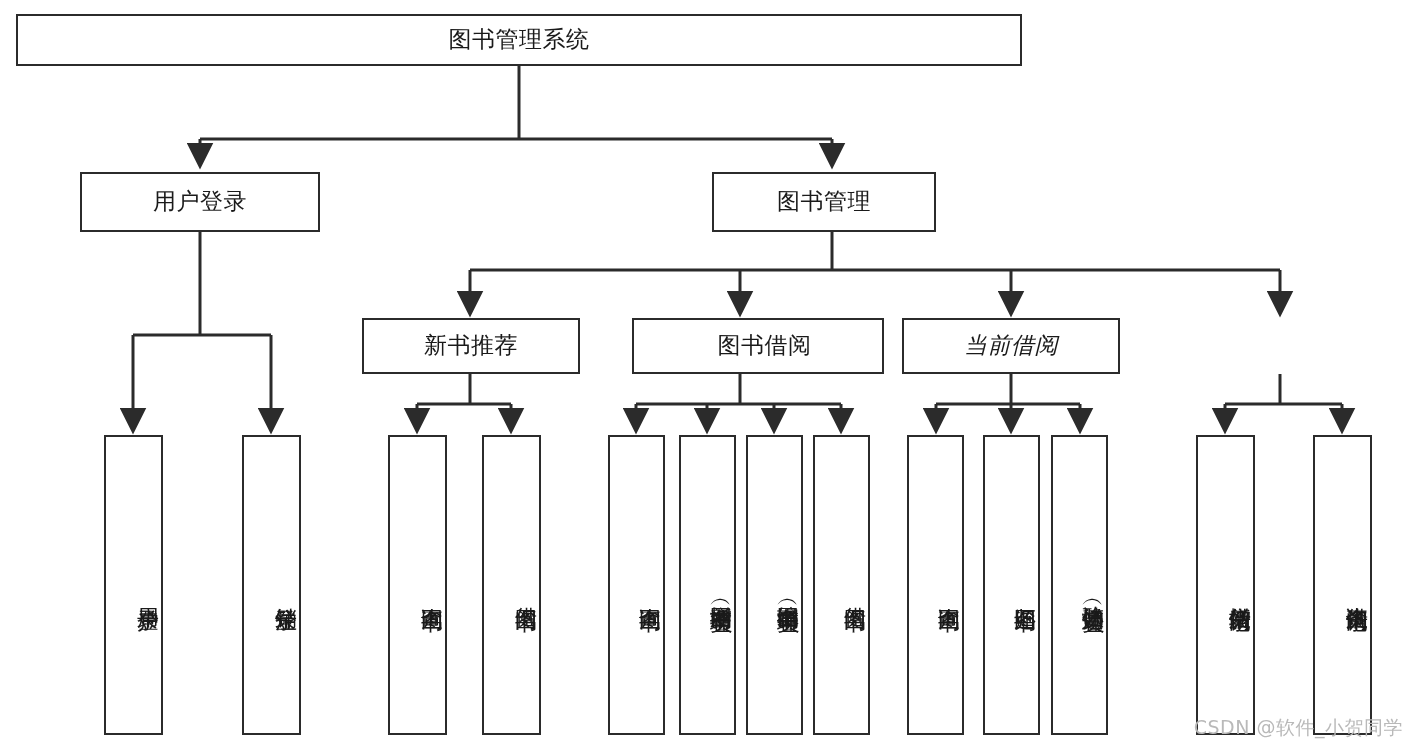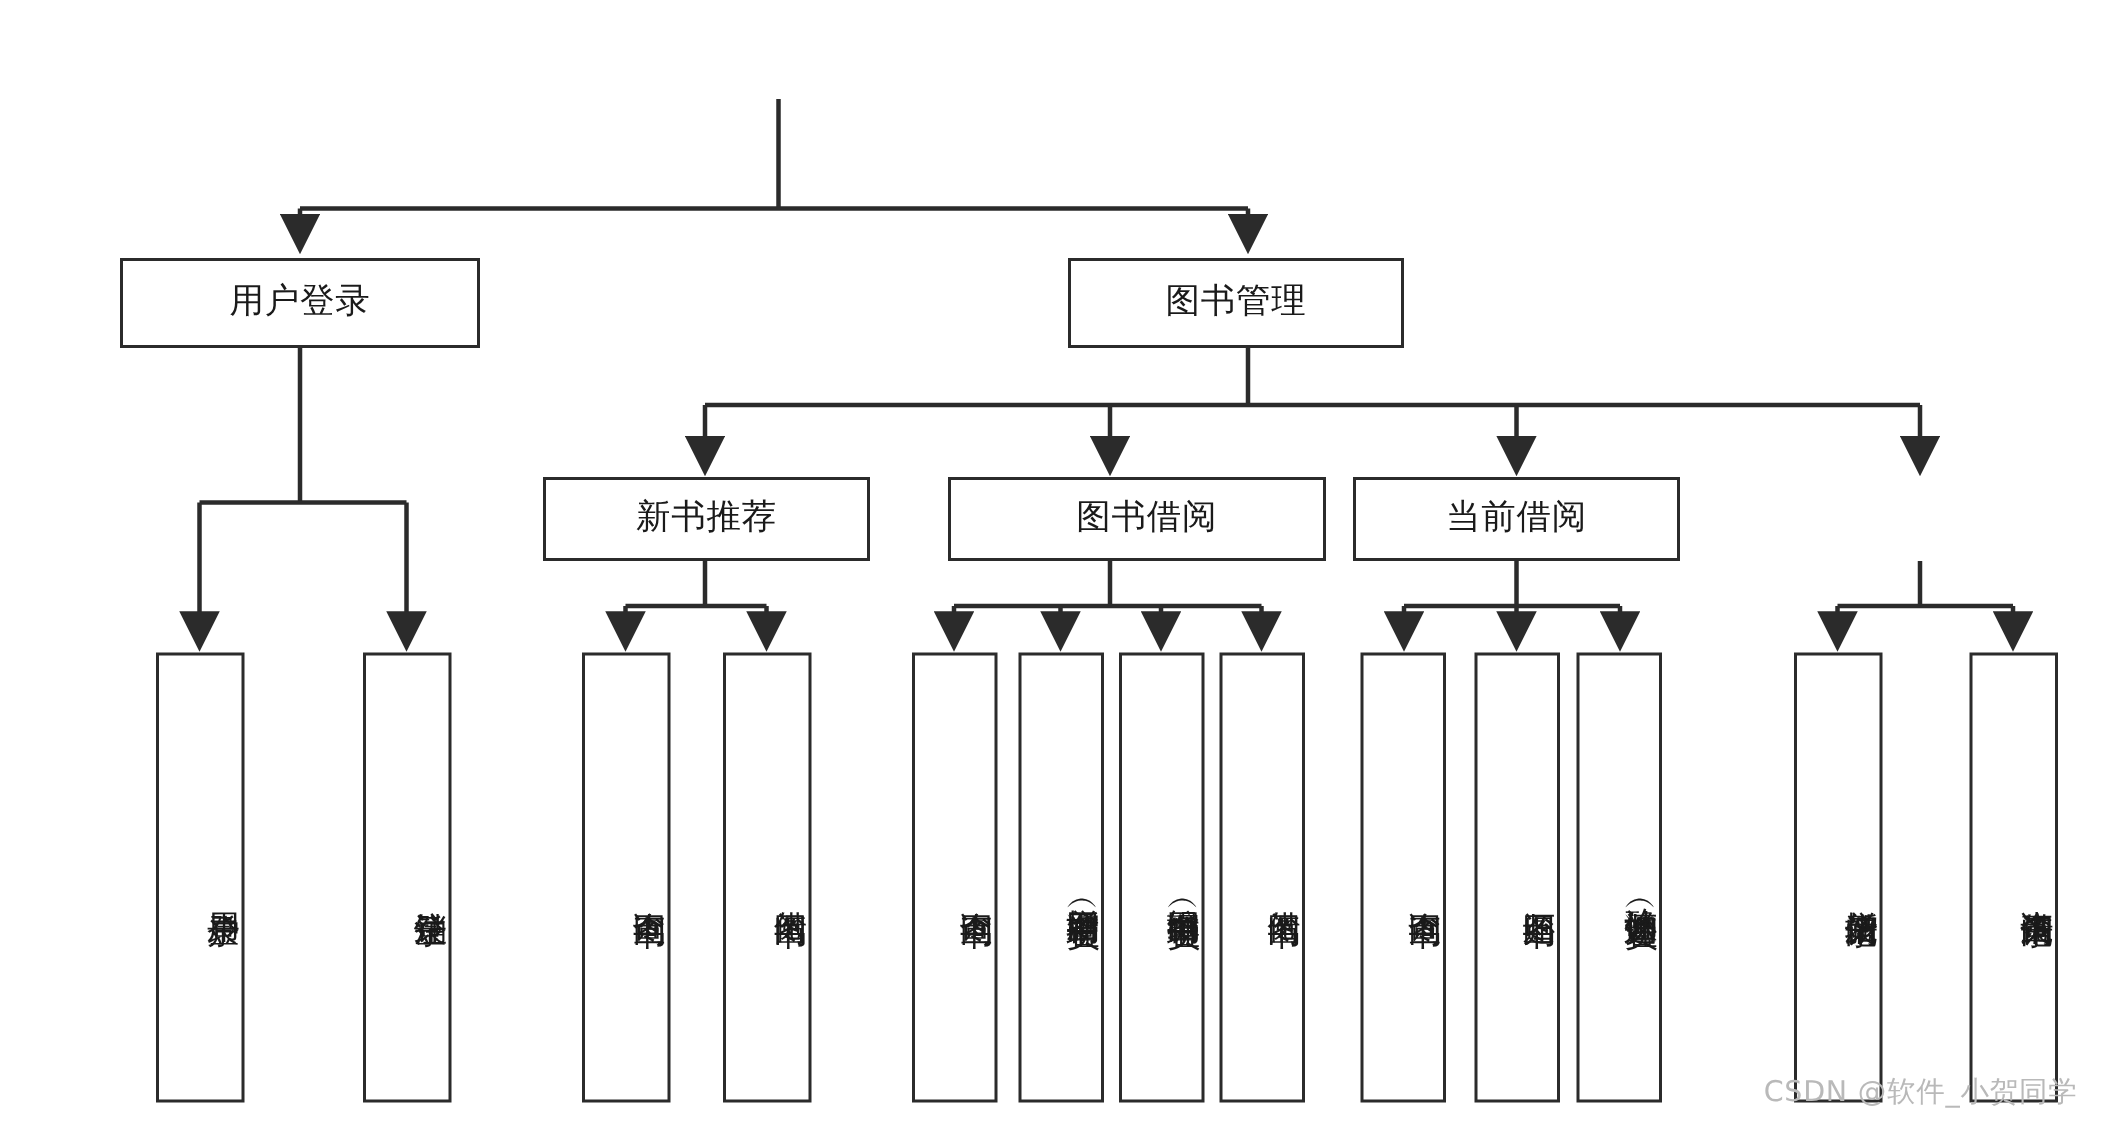--- a/index.html
+++ b/index.html
@@ -50,21 +50,21 @@
     padding-top: 14px;
     letter-spacing: 1px;
   }
   .node-v > span {
     writing-mode: vertical-rl;
     text-orientation: upright;
     display: block;
   }
   .watermark {
     position: absolute;
-    right: 20px;
+    right: 2px;
     bottom: 6px;
     font-size: 19px;
     color: #b9b9b9;
     white-space: nowrap;
     letter-spacing: 0.5px;
   }
 </style>
 </head>
 <body>
 
@@ -113,35 +113,38 @@
       <path d="M 1011 404 L 1011 430" marker-end="url(#arrow)"></path>
       <path d="M 1080 404 L 1080 430" marker-end="url(#arrow)"></path>
 
       <path d="M 1280 374 L 1280 404"></path>
       <path d="M 1225 404 L 1342 404"></path>
       <path d="M 1225 404 L 1225 430" marker-end="url(#arrow)"></path>
       <path d="M 1342 404 L 1342 430" marker-end="url(#arrow)"></path>
     </g>
   </svg>
 
+  <div class="node node-h" style="left:16px; top:14px; width:1006px; height:52px;">
+    <span>图书管理系统</span>
+  </div>
 
   <div class="node node-h" style="left:80px; top:172px; width:240px; height:60px;">
     <span>用户登录</span>
   </div>
   <div class="node node-h" style="left:712px; top:172px; width:224px; height:60px;">
     <span>图书管理</span>
   </div>
 
   <div class="node node-h" style="left:362px; top:318px; width:218px; height:56px;align-items:center;">
     <span>新书推荐</span>
   </div>
   <div class="node node-h" style="left:632px; top:318px; width:252px; height:56px;padding-left:13px;">
     <span>图书借阅</span>
   </div>
-  <div class="node node-h" style="left:902px; top:318px; width:218px; height:56px;">
+  <div class="node node-h" style="left:902px; top:318px; width:218px; height:56px;font-style:italic;">
     <span>当前借阅</span>
   </div>
 
   <div class="node node-v" style="left:104px; top:435px; width:59px; height:300px;">
     <span>用户登录</span>
   </div>
   <div class="node node-v" style="left:242px; top:435px; width:59px; height:300px;">
     <span>注销登录</span>
   </div>
 

